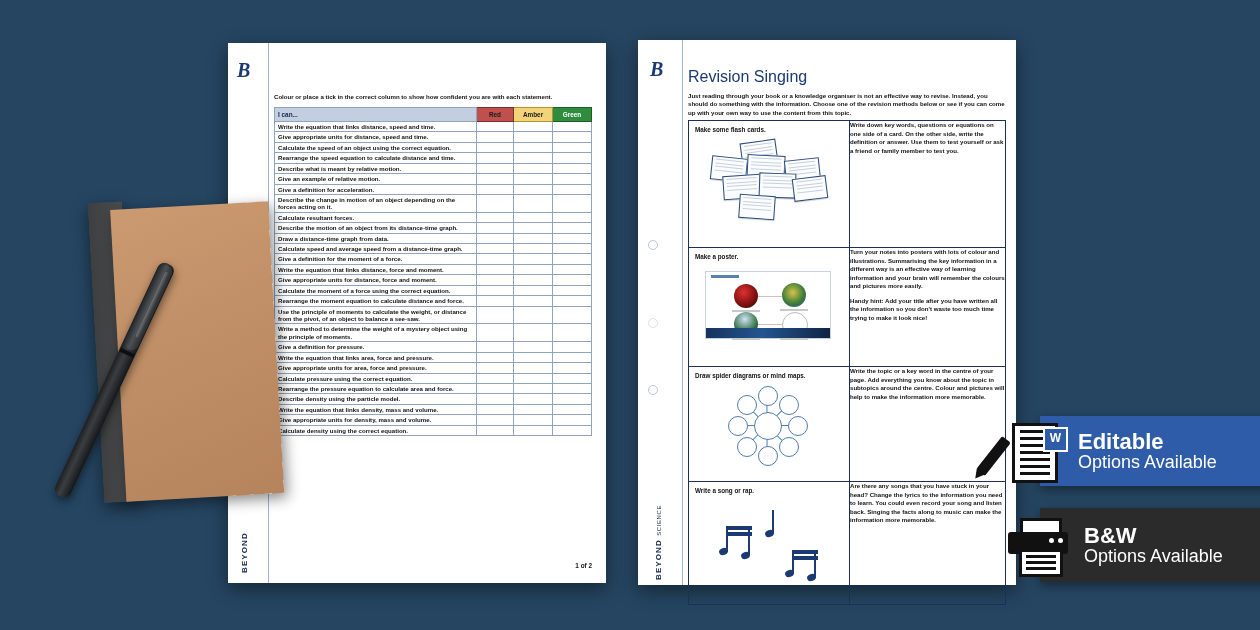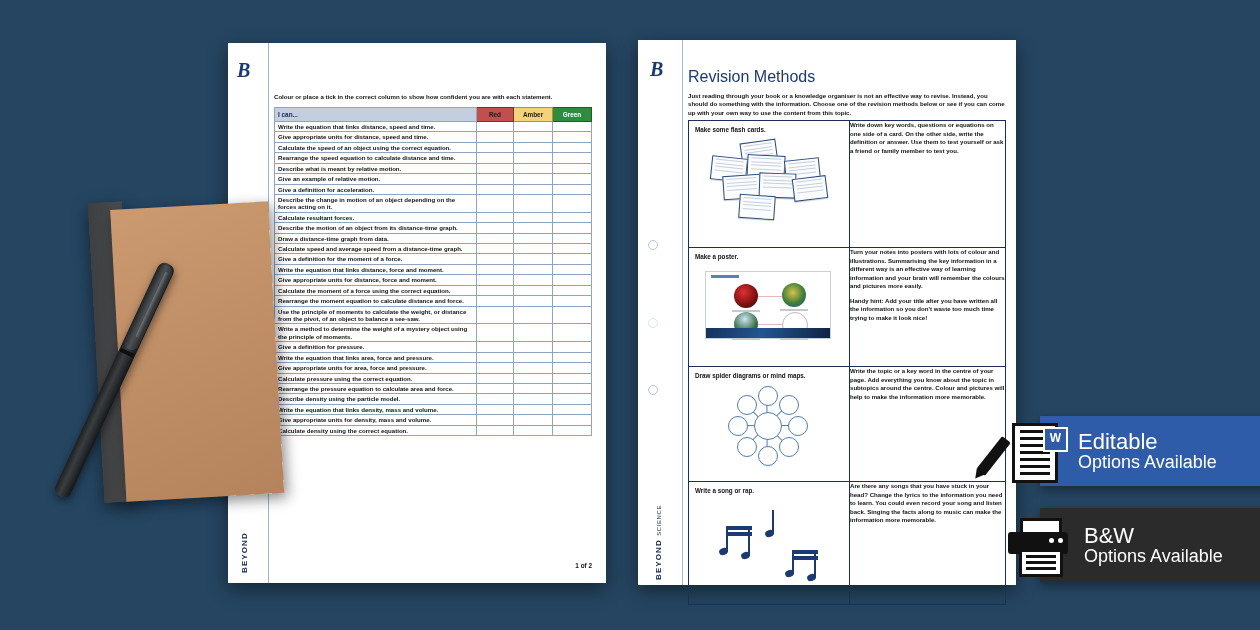--- a/index.html
+++ b/index.html
@@ -174,21 +174,21 @@
   }
   #badge-editable{
     left:1040px;top:416px;width:220px;height:56px;background:#2f5ca8;
     box-shadow:0 4px 10px rgba(0,0,0,.4);
   }
   #badge-bw{
     left:1040px;top:508px;width:220px;height:60px;background:#2b2b2b;
     box-shadow:0 4px 10px rgba(0,0,0,.4);
   }
   .badge .txt{margin-left:14px;color:#fff;line-height:1.02;}
-  .badge .t1{font-size:22px;font-weight:normal;}
+  .badge .t1{font-size:22px;font-weight:bold;}
   .badge .t2{font-size:18px;font-weight:normal;}
   .badge-icon{position:relative;flex:0 0 auto;}
 
   
   #icon-editable{width:64px;height:64px;margin-left:-52px;}
   .doc{
     position:absolute;background:#fff;border:3px solid #111;
   }
   .doc i{display:block;height:3px;background:#111;margin:4px 5px 0 5px;}
   .wbadge{
@@ -425,21 +425,21 @@
       <div class="hole" style="top:345px;"></div>
     </div>
 
     <div class="brand-logo" style="left:12px;top:18px;font-size:20px;">B</div>
 
     <div class="brand-vert" style="left:16px;top:540px;font-size:8px;">
       <span>BEYOND</span>
       <span class="sub" style="font-size:6px;">SCIENCE</span>
     </div>
 
-    <div class="title">Revision Methods</div>
+    <div class="title">Revision Singing</div>
     <div class="intro">Just reading through your book or a knowledge organiser is not an effective way to revise. Instead, you should do something with the information. Choose one of the revision methods below or see if you can come up with your own way to use the content from this topic.</div>
 
     <table class="rev-table">
       <tbody id="rev-body">
           <tr>
             <td class="rev-left">
               <div class="rev-head">Make some flash cards.</div>
               <div style="position: relative; height: 112px;">
                 <div class="art">
                   <div class="fcard" style="left: 52px; top: 6px; width: 34px; height: 22px; transform: rotate(-8deg);">

